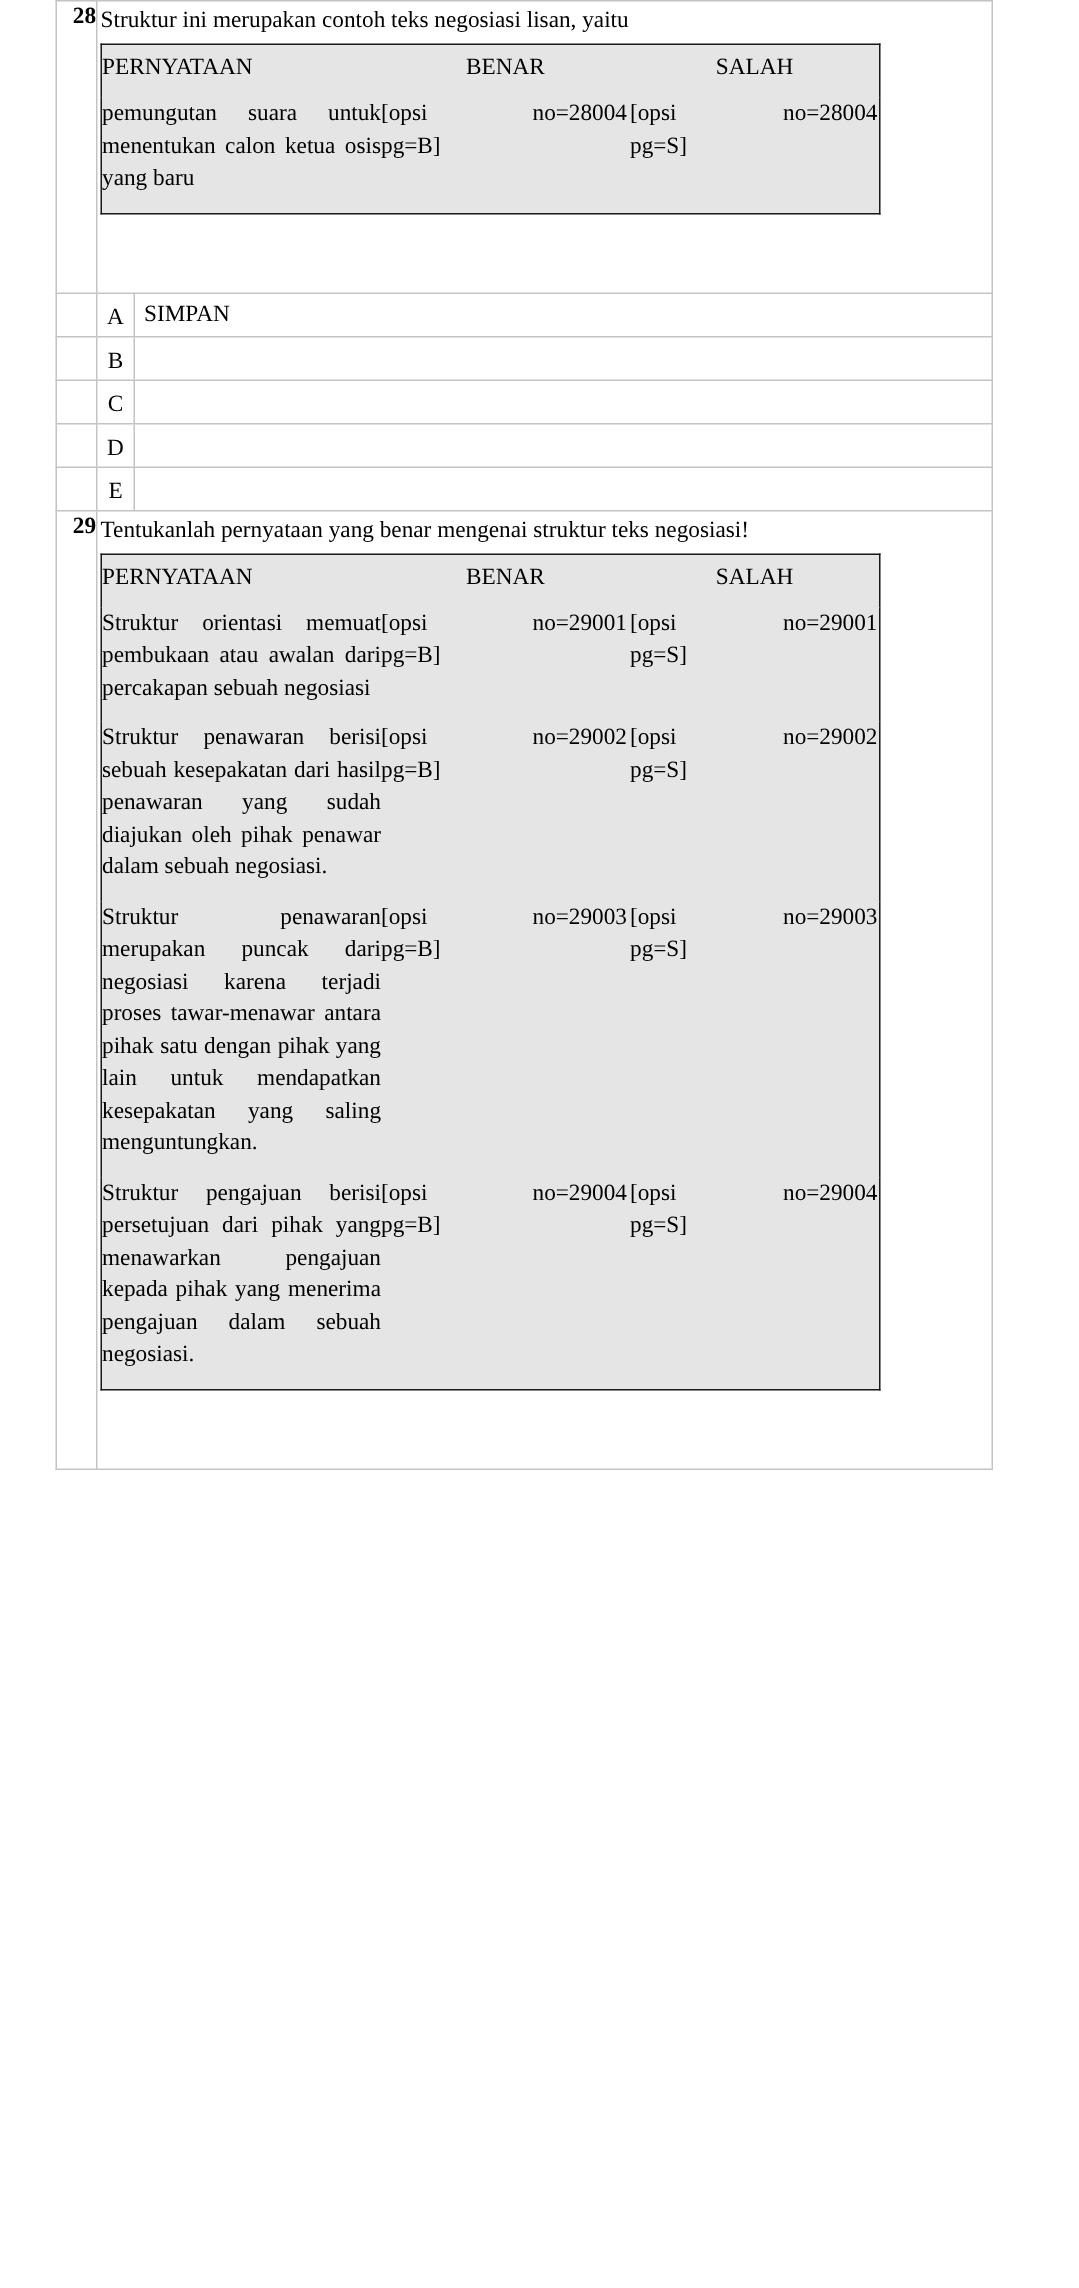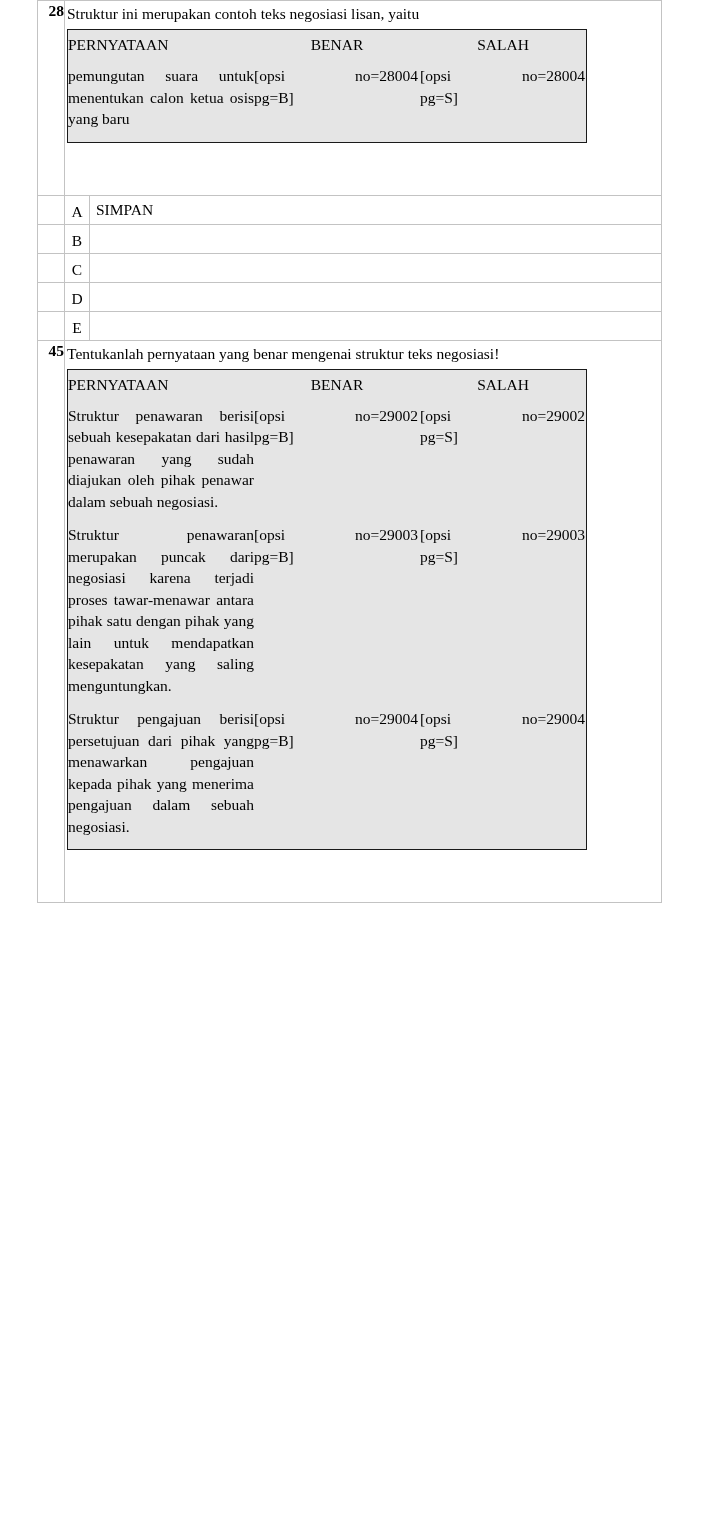--- a/index.html
+++ b/index.html
@@ -237,33 +237,46 @@
                 <tr>
           <td class="opt-letter-cell" style="border-right:1px solid #c3c3c3">E</td>
           <td class="opt-text-cell"></td>
         </tr>
               </tbody>
             </table>
       </td>
     </tr>
 
     <tr>
-      <td class="col-num num-cell">45</td>
+      <td class="col-num num-cell">29</td>
       <td class="col-body body-cell">
 
         <div class="stem">Tentukanlah pernyataan yang benar mengenai struktur teks negosiasi!</div>
 
         <table class="stmt-table">
               <tbody>
           <tr class="hdr-row">
             <td class="c-stmt hdr-stmt">PERNYATAAN</td>
             <td class="c-benar hdr-benar">BENAR</td>
             <td class="c-salah hdr-salah">SALAH</td>
           </tr>
 
+          <tr class="stmt-row">
+            <td class="c-stmt stmt-text">Struktur orientasi memuat pembukaan atau awalan dari percakapan sebuah negosiasi</td>
+            <td class="c-benar optcell">
+              <span class="opsi-open">[opsi</span>
+              <span class="pg">pg=B]</span>
+              <span class="no">no=29001</span>
+            </td>
+            <td class="c-salah optcell">
+              <span class="opsi-open">[opsi</span>
+              <span class="pg">pg=S]</span>
+              <span class="no">no=29001</span>
+            </td>
+          </tr>
 
           <tr class="stmt-row">
             <td class="c-stmt stmt-text">Struktur penawaran berisi sebuah kesepakatan dari hasil penawaran yang sudah diajukan oleh pihak penawar dalam sebuah negosiasi.</td>
             <td class="c-benar optcell">
               <span class="opsi-open">[opsi</span>
               <span class="pg">pg=B]</span>
               <span class="no">no=29002</span>
             </td>
             <td class="c-salah optcell">
               <span class="opsi-open">[opsi</span>

